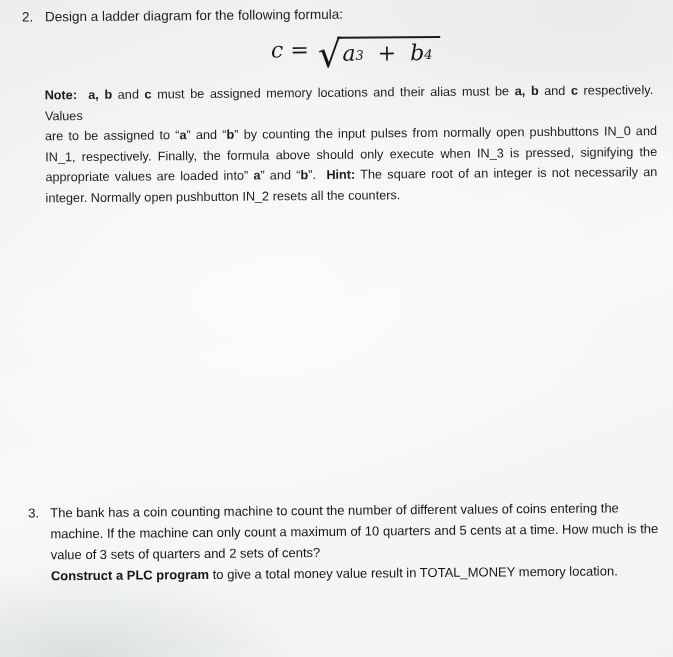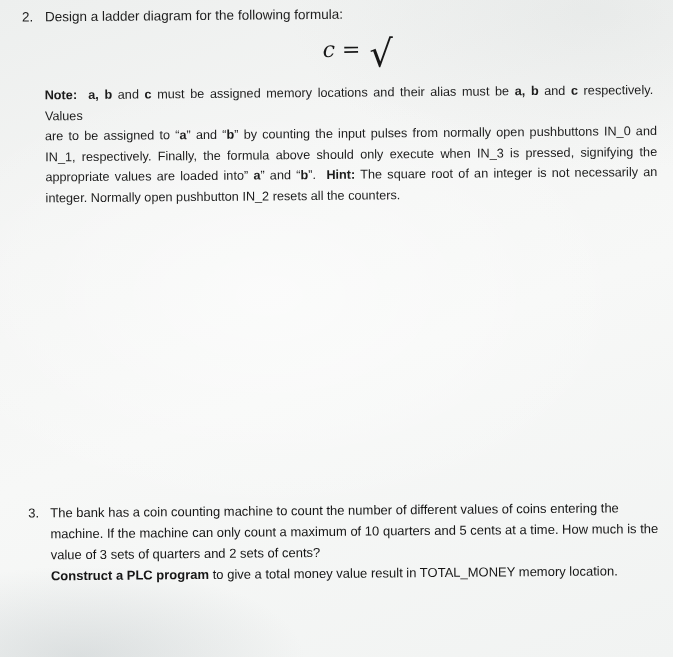--- a/index.html
+++ b/index.html
@@ -117,20 +117,25 @@
     <div class="q2-header">
       <span class="qnum">2.</span>
       <span>Design a ladder diagram for the following formula:</span>
     </div>
 
     <div class="formula-row">
       <span class="mvar">c</span>
       <span class="mop eq">=</span>
       <span class="sqrt">
         <span class="radical">√</span>
+        <span class="radicand">
+          <span class="mvar">a</span><span class="mexp">3</span>
+          <span class="mop plus">+</span>
+          <span class="mvar">b</span><span class="mexp">4</span>
+        </span>
       </span>
     </div>
 
     <div class="note">
       <div class="nline just"><span class="b">Note:&nbsp; a, b</span><span> and </span><span class="b">c</span><span> must be assigned memory locations and their alias must be </span><span class="b">a, b</span><span> and </span><span class="b">c</span><span> respectively.&nbsp; Values</span></div>
       <div class="nline just"><span>are to be assigned to “</span><span class="b">a</span><span>” and “</span><span class="b">b</span><span>” by counting the input pulses from normally open pushbuttons IN_0 and</span></div>
       <div class="nline just"><span>IN_1, respectively. Finally, the formula above should only execute when IN_3 is pressed, signifying the</span></div>
       <div class="nline just"><span>appropriate values are loaded into” </span><span class="b">a</span><span>” and “</span><span class="b">b</span><span>”.&nbsp; </span><span class="b">Hint:</span><span> The square root of an integer is not necessarily an</span></div>
       <div class="nline"><span>integer. Normally open pushbutton IN_2 resets all the counters.</span></div>
     </div>

